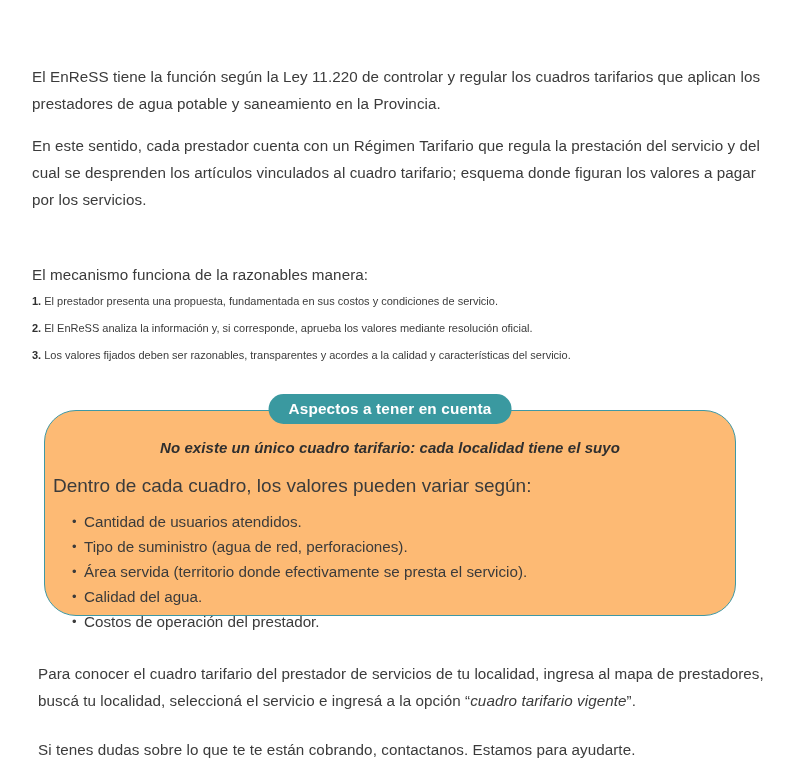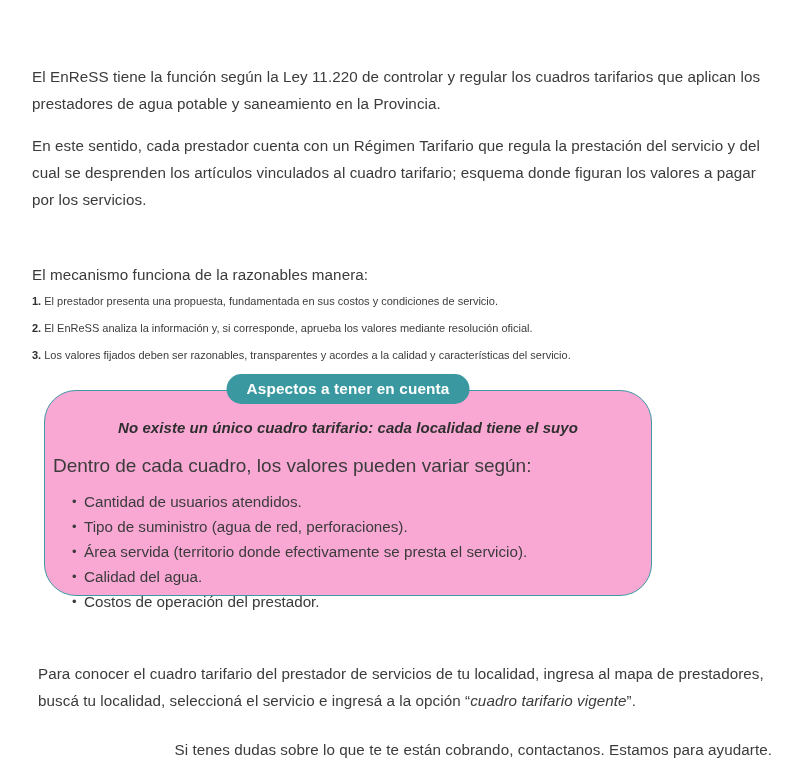--- a/index.html
+++ b/index.html
@@ -71,26 +71,26 @@
   }
   .ol-list li .num {
     font-weight: bold;
     color: #2f2f2f;
   }
 
   
   .callout {
     position: absolute;
     left: 44px;
-    top: 390px;
-    width: 608px;
+    top: 410px;
+    width: 692px;
     height: 206px;
     border: 1.6px solid #3f98a4;
     border-radius: 32px;
-    background: #f9a8d4;
+    background: #fdba74;
   }
 
   .callout-badge {
     position: absolute;
     left: 50%;
     transform: translateX(-50%);
     top: -17px;
     background: #3a99a0;
     color: #ffffff;
     font-size: 15.3px;
@@ -142,21 +142,21 @@
     font-size: 13px;
   }
 
   
   .closing {
     position: absolute;
     left: 38px;
     top: 645px;
     width: 734px;
   }
-  .closing .para + .para { margin-top: 22px; text-align: right; }
+  .closing .para + .para { margin-top: 22px; }
   .em-quote { font-style: italic; }
 </style>
 </head>
 <body>
 
 <div class="page">
 
   <div class="intro-block">
     <p class="para">El EnReSS tiene la función según la Ley 11.220 de controlar y regular los cuadros tarifarios que aplican los prestadores de agua potable y saneamiento en la Provincia.</p>
     <p class="para">En este sentido, cada prestador cuenta con un Régimen Tarifario que regula la prestación del servicio y del cual se desprenden los artículos vinculados al cuadro tarifario; esquema donde figuran los valores a pagar por los servicios.</p>

